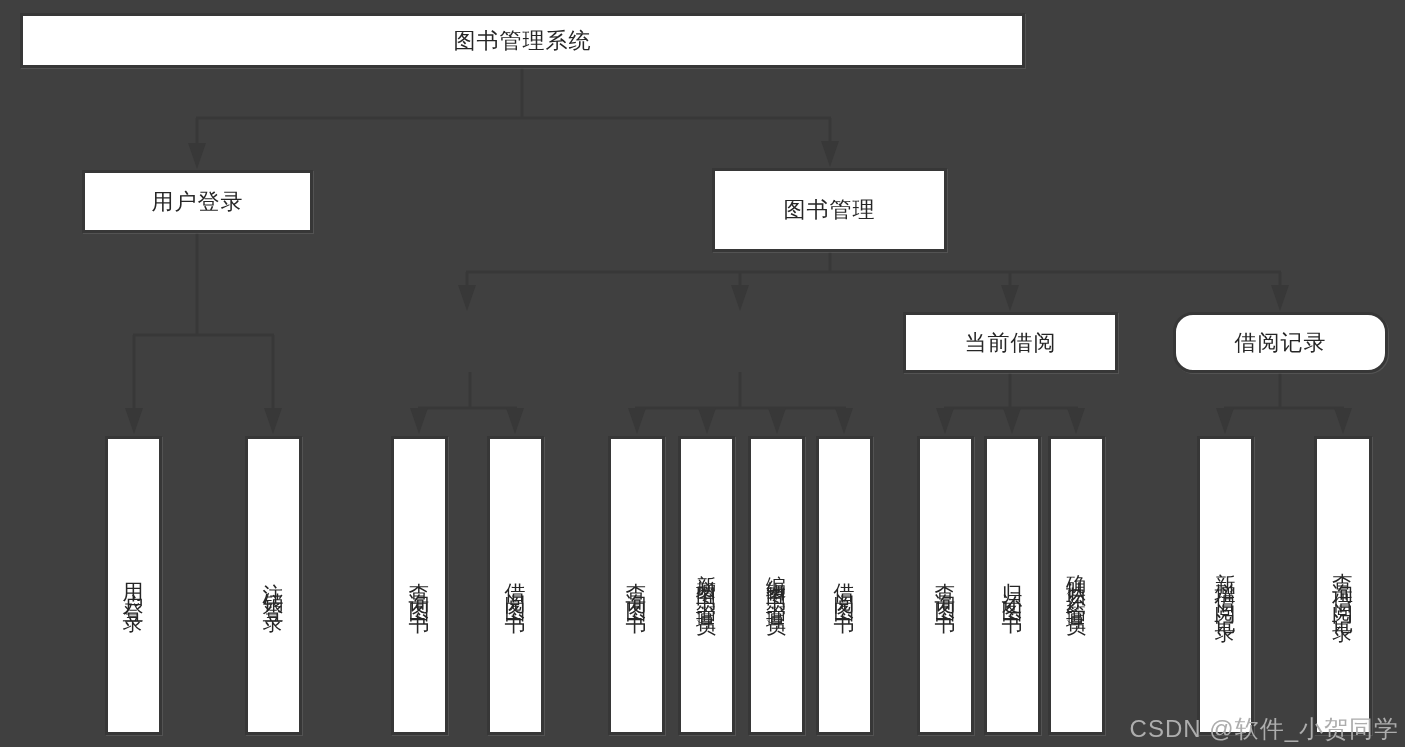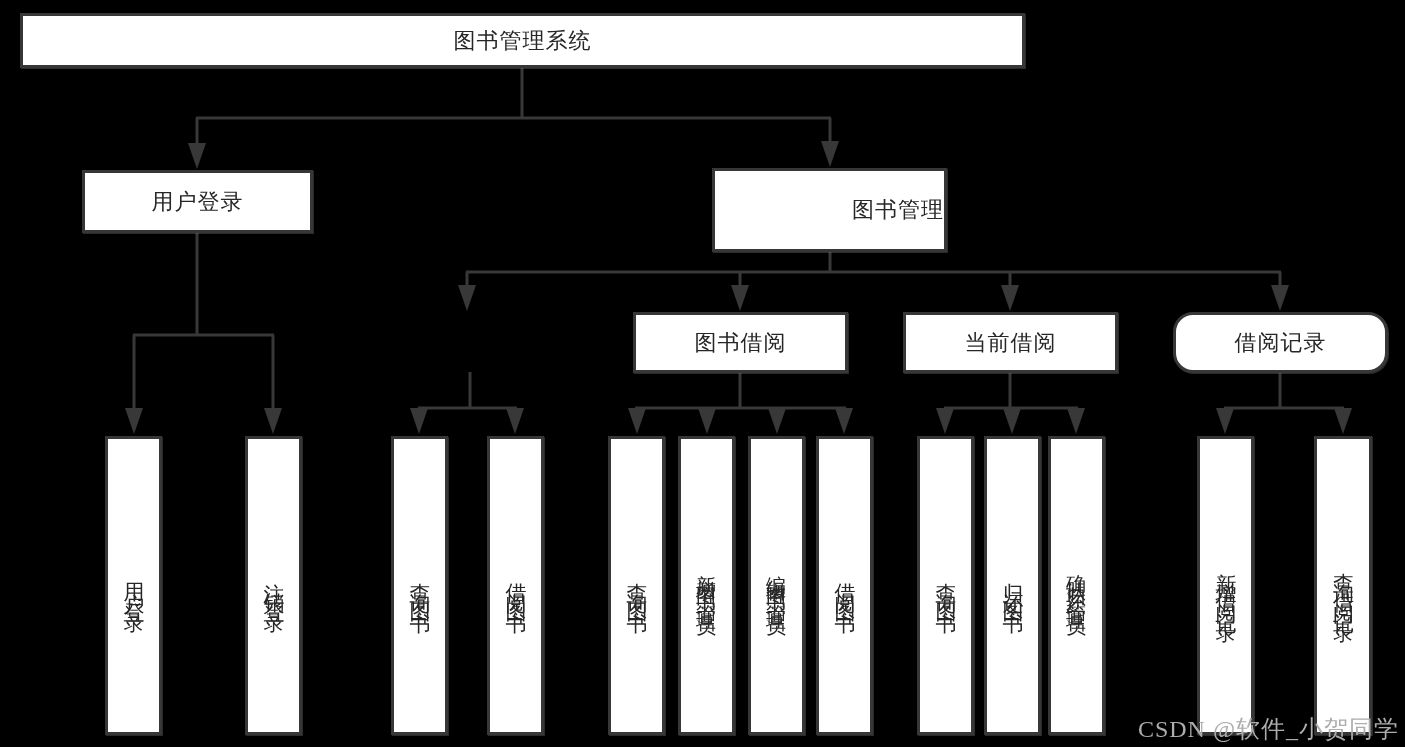--- a/index.html
+++ b/index.html
@@ -1,21 +1,21 @@
 <!DOCTYPE html>
 <html><head>
 <meta charset="utf-8">
 <style>
   html,body { margin:0; padding:0; background:#ffffff; }
   #canvas {
     position:relative;
     width:1405px; height:747px;
-    background:#000000;
+    background:#404040;
     overflow:hidden;
-    font-family:Liberation Serif, serif;
+    font-family:Liberation Sans, sans-serif;
     color:#262626;
   }
   #connectors { position:absolute; left:0; top:0; width:1405px; height:747px; }
   .box {
     position:absolute;
     box-sizing:border-box;
     border:3px solid #373737;
     background:#ffffff;
     display:flex;
     align-items:center;
@@ -29,21 +29,21 @@
     font-size:21px;
     letter-spacing:10px;
     line-height:1.1;
     white-space:nowrap;
   }
   .vbox { overflow:hidden; }
   
   #b-root   { left:20px;  top:13px;  width:1005px; height:55px; }
   
   #b-login  { left:82px;  top:170px; width:231px; height:63px; }
-  #b-mgmt   { left:712px; top:168px; width:235px; height:84px;justify-content:flex-end; }
+  #b-mgmt   { left:712px; top:168px; width:235px; height:84px; }
   
   .l3 { top:312px; width:215px; height:61px; }
   #b-nbr { left:363px; }
   #b-bb  { left:633px; }
   #b-cb  { left:903px; }
   #b-br  { left:1173px;border-radius:20px; }
   
   .leaf { top:436px; width:57px; height:299px; }
   #lf-userlogin { left:105px; }
   #lf-logout    { left:245px; }
@@ -134,23 +134,20 @@
     <span>图书管理系统</span>
   </div>
 
   <div id="b-login" class="box hbox">
     <span>用户登录</span>
   </div>
   <div id="b-mgmt" class="box hbox">
     <span>图书管理</span>
   </div>
 
-  <div id="b-bb" class="box hbox l3">
-    <span>图书借阅</span>
-  </div>
   <div id="b-cb" class="box hbox l3">
     <span>当前借阅</span>
   </div>
   <div id="b-br" class="box hbox l3">
     <span>借阅记录</span>
   </div>
 
   <div id="lf-userlogin" class="box vbox leaf">
     <span>用户登录</span>
   </div>

